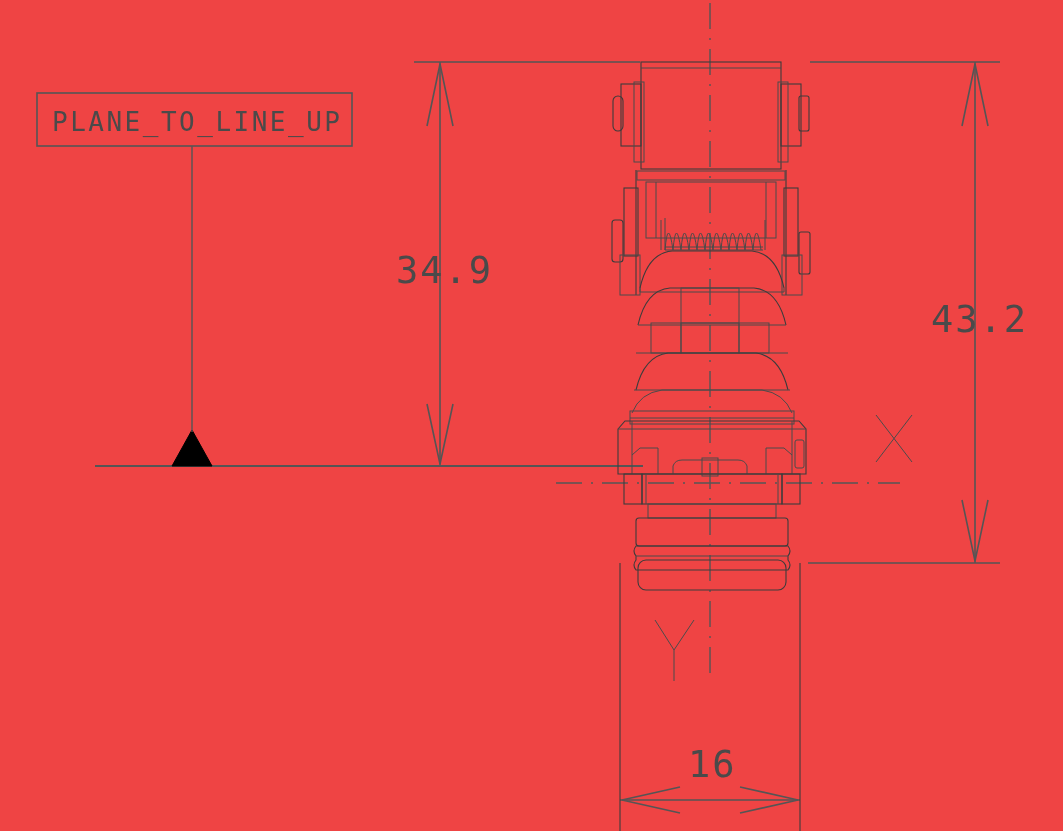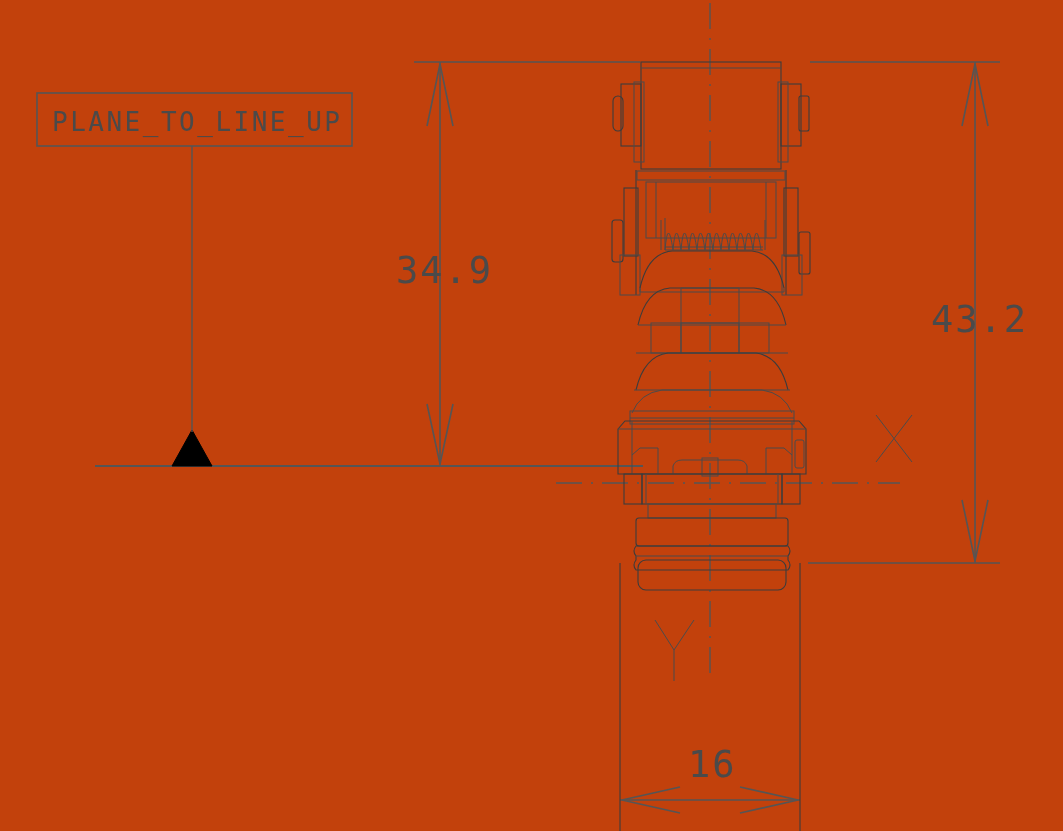--- a/index.html
+++ b/index.html
@@ -10,21 +10,21 @@
   body {
     width: 1063px;
     height: 831px;
     overflow: hidden;
     font-family: "DejaVu Sans Mono", monospace;
   }
   #drawing-root {
     position: relative;
     width: 1063px;
     height: 831px;
-    background: #c2410c;
+    background: #ef4444;
   }
   svg#cad {
     position: absolute;
     top: 0;
     left: 0;
     width: 1063px;
     height: 831px;
     display: block;
   }
   .dim-text {

